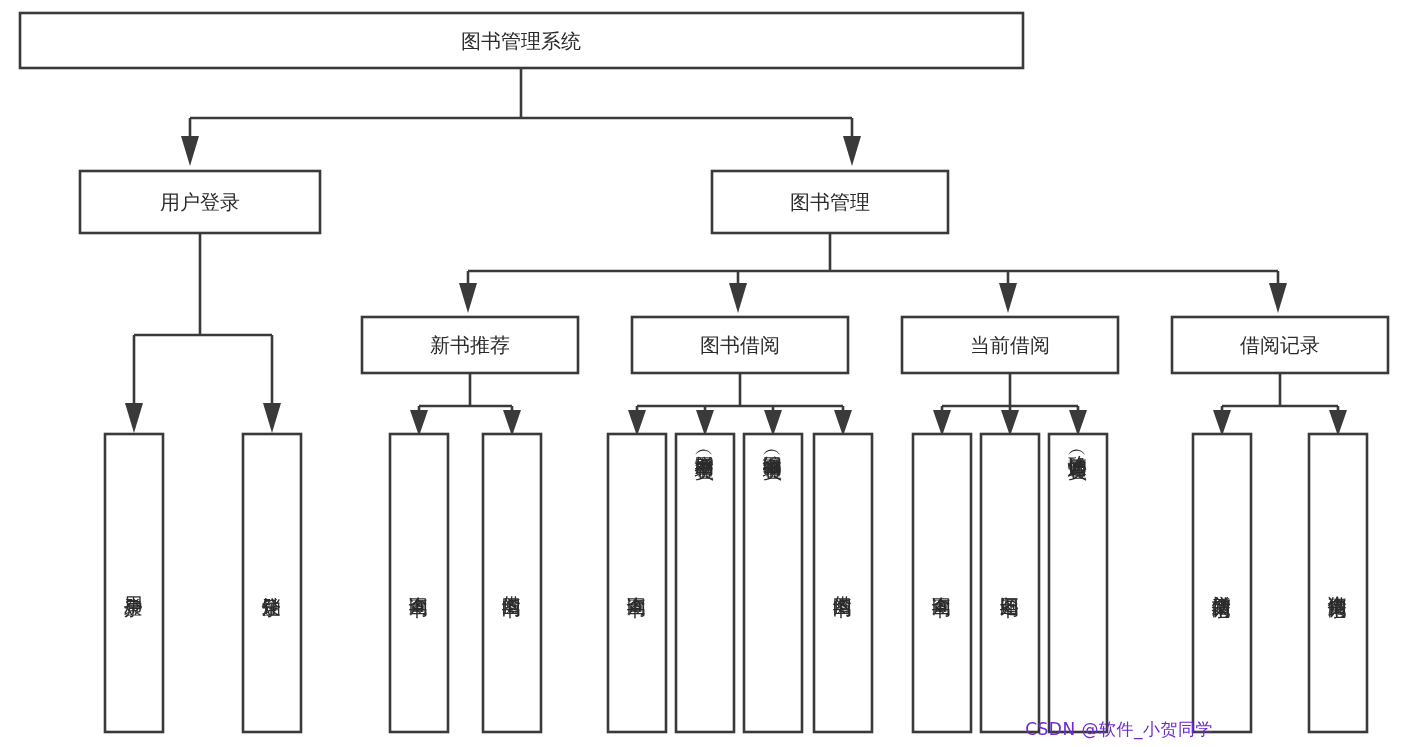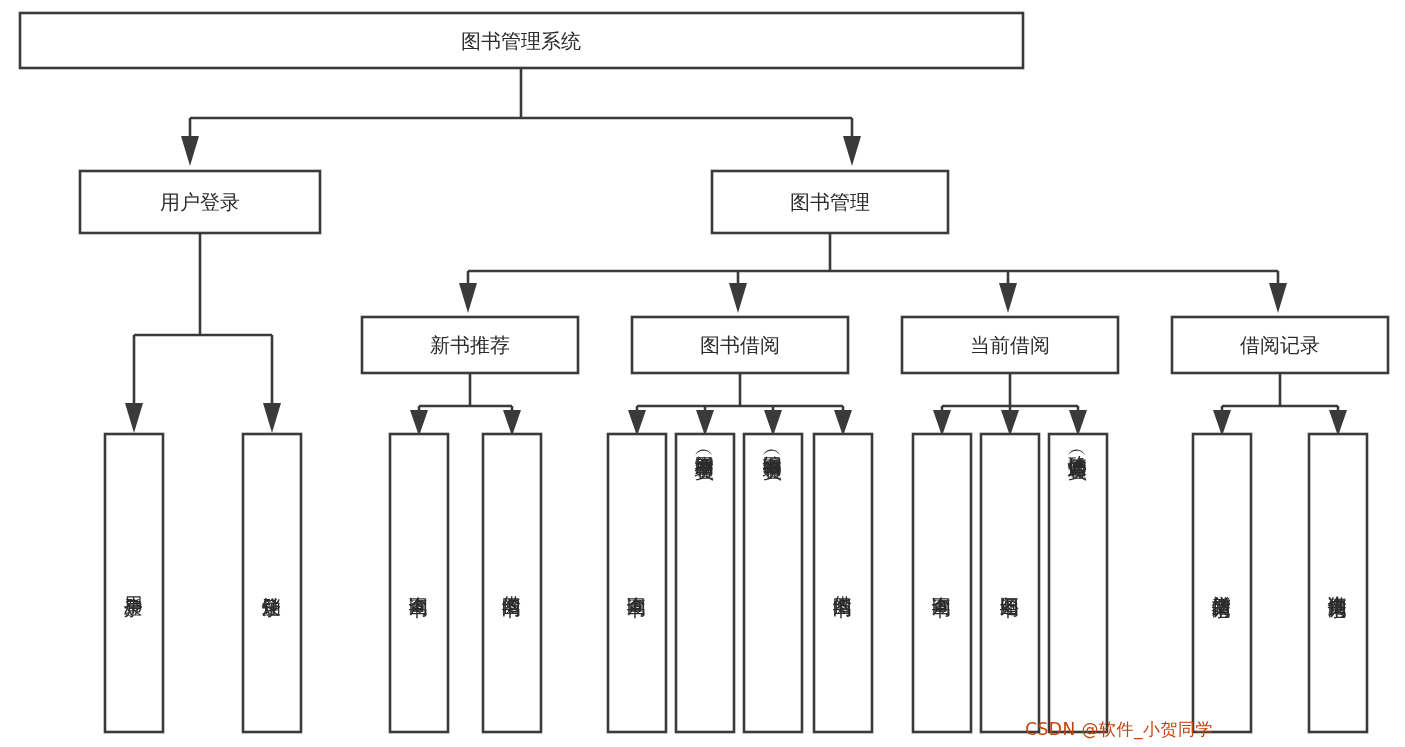--- a/index.html
+++ b/index.html
@@ -66,21 +66,21 @@
     letter-spacing: 1px;
     white-space: nowrap;
     text-align: center;
   }
   #watermark {
     position: absolute;
     right: 12px;
     bottom: 6px;
     font-family: "DejaVu Sans", "Liberation Sans", sans-serif;
     font-size: 17px;
-    color: #c2410c;
+    color: #6d28d9;
     letter-spacing: 0.5px;
     white-space: nowrap;
   }
 </style>
 </head>
 <body>
 
 <div id="diagram-root">
 
   <svg id="flow" viewBox="0 0 1405 747">

